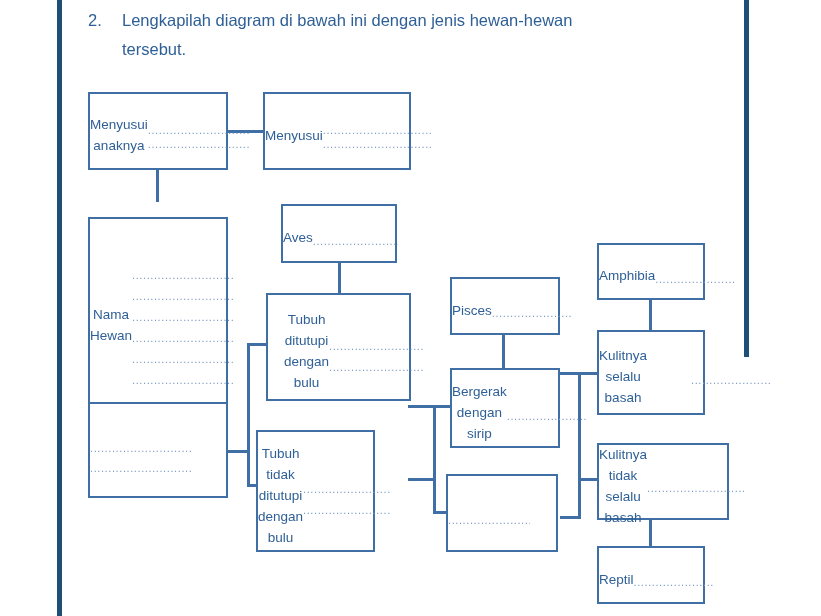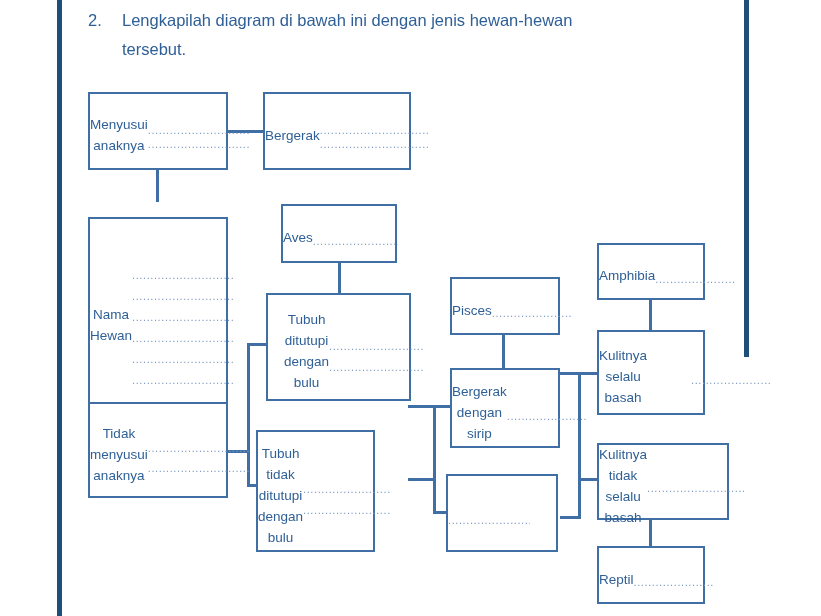--- a/index.html
+++ b/index.html
@@ -139,41 +139,40 @@
 
 <div class="box" style="left:88px; top:92px; width:140px; height:78px;">
   <div class="title">Menyusui anaknya</div>
   <div class="blanks">
     <div class="blank">................................................</div>
     <div class="blank">................................................</div>
   </div>
 </div>
 
 <div class="box" style="left:263px; top:92px; width:148px; height:78px;">
-  <div class="title">Bergerak</div>
+  <div class="title">Menyusui</div>
   <div class="blanks">
     <div class="blank">................................................</div>
     <div class="blank">................................................</div>
   </div>
 </div>
 
 <div class="box" style="left:88px; top:202px; width:140px; height:208px;margin-top:15px;">
   <div class="title">Nama Hewan</div>
   <div class="blanks">
     <div class="blank" style="margin-bottom:7px;">................................................</div>
     <div class="blank" style="margin-bottom:7px;">................................................</div>
     <div class="blank" style="margin-bottom:7px;">................................................</div>
     <div class="blank" style="margin-bottom:7px;">................................................</div>
     <div class="blank" style="margin-bottom:7px;">................................................</div>
     <div class="blank">................................................</div>
   </div>
 </div>
 
 <div class="box" style="left:88px; top:402px; width:140px; height:96px;">
-  <div class="title">Tidak menyusui anaknya</div>
   <div class="blanks" style="margin-top:8px;">
     <div class="blank" style="margin-bottom:6px;">................................................</div>
     <div class="blank">................................................</div>
   </div>
 </div>
 
 <div class="box" style="left:281px; top:204px; width:116px; height:59px;">
   <div class="title">Aves</div>
   <div class="blanks" style="margin-top:7px;">
     <div class="blank">................................................</div>

